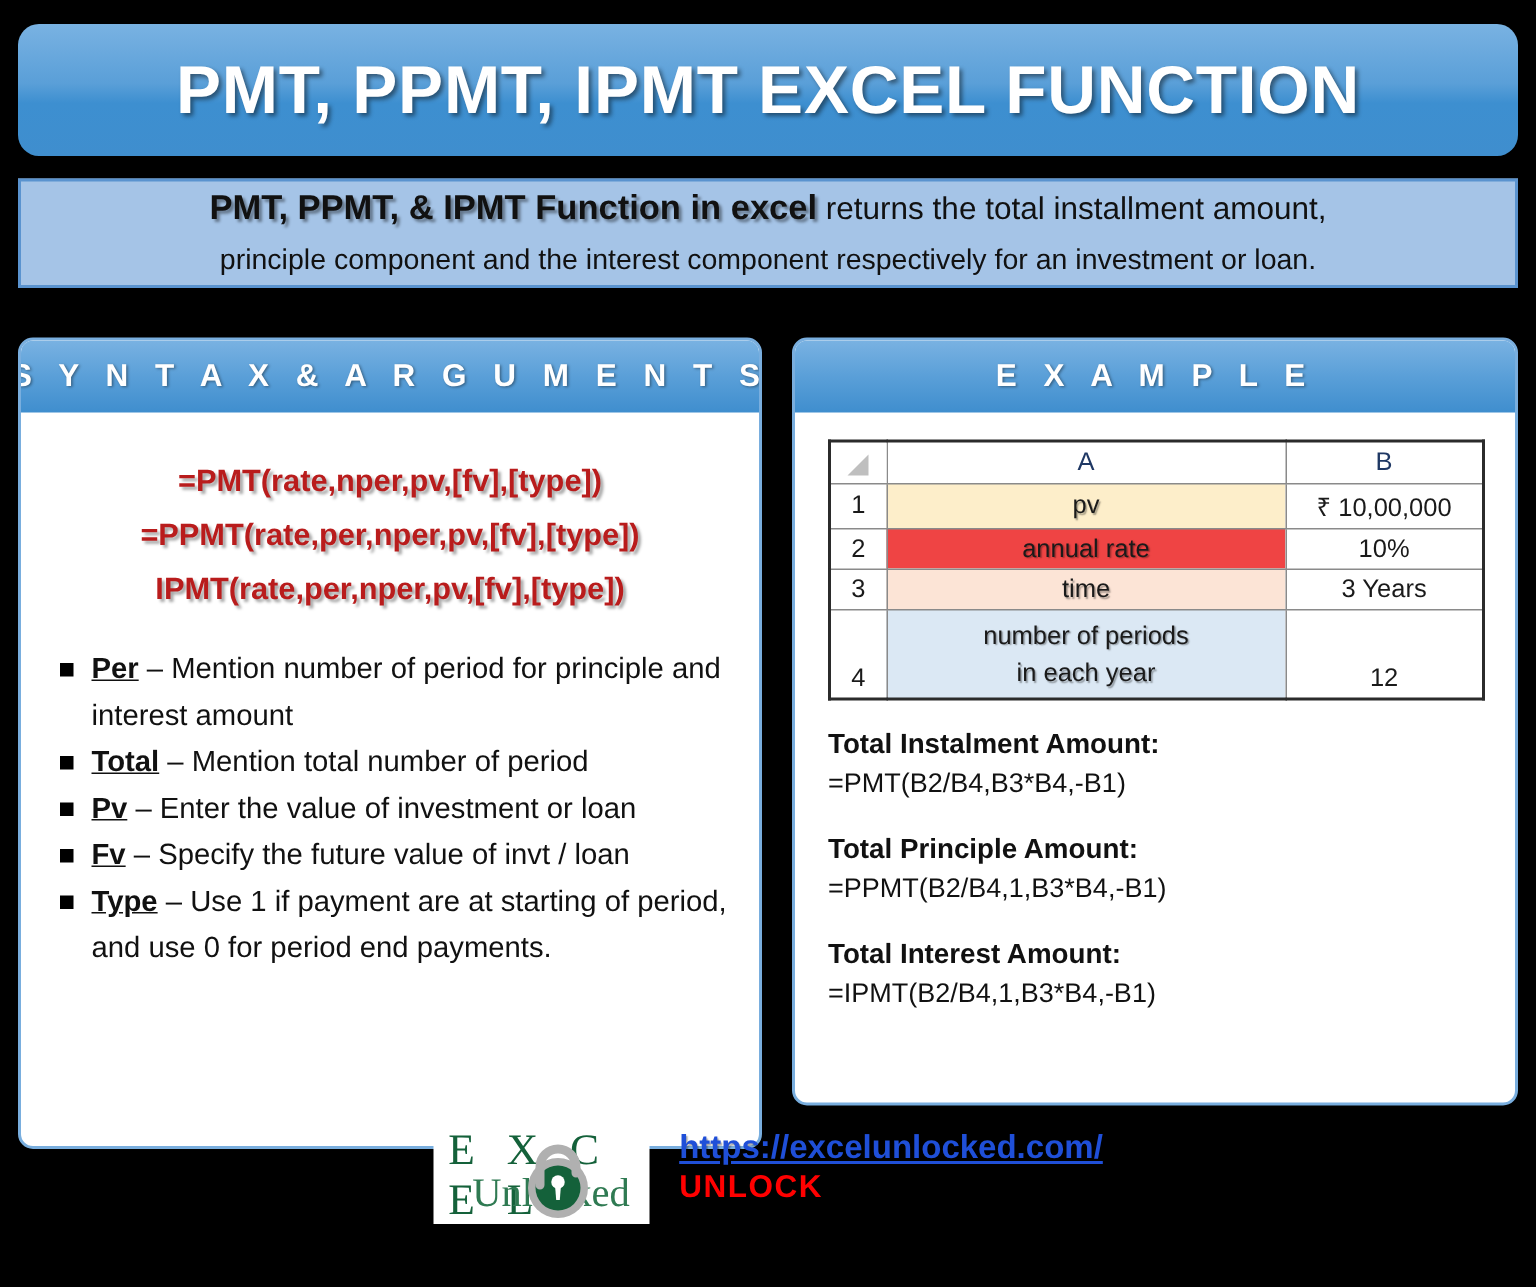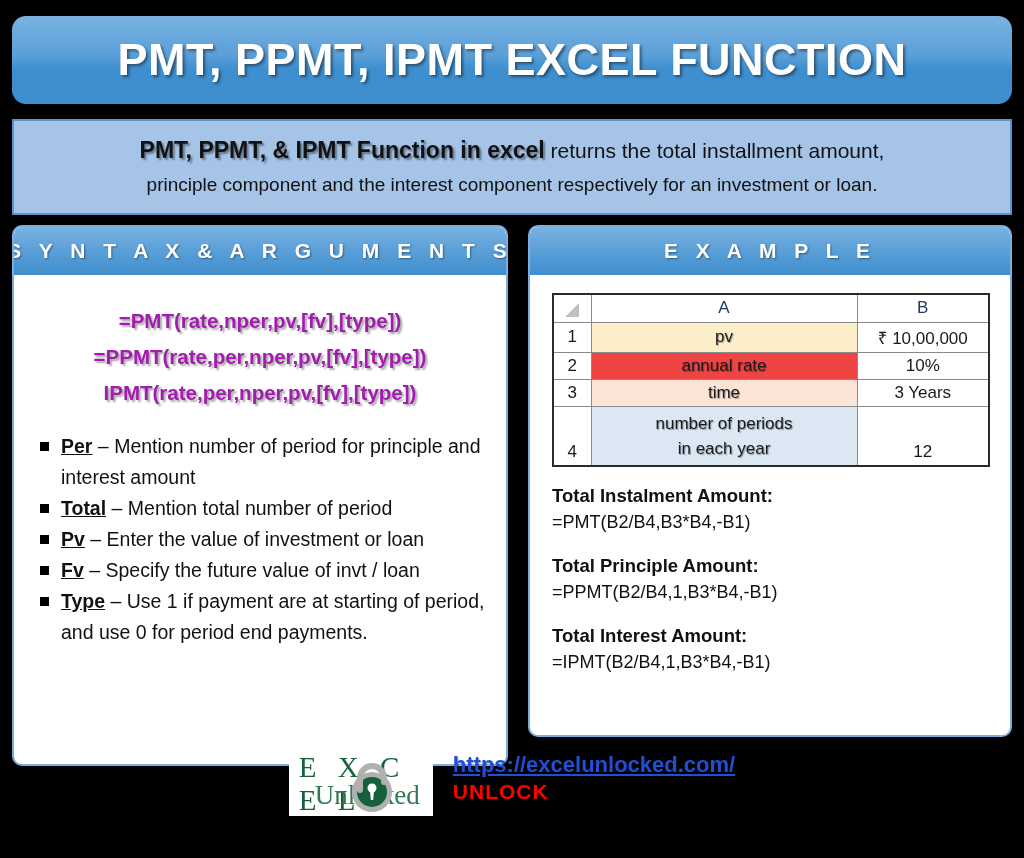--- a/index.html
+++ b/index.html
@@ -24,21 +24,21 @@
     font-size: 45px;
     font-weight: bold;
     letter-spacing: 0.5px;
     text-shadow: 2px 2px 3px rgba(0,0,0,0.45);
     white-space: nowrap;
   }
 
   
   .subtitle-band {
     position: absolute; left: 12px; top: 119px;
-    width: 1000px; height: 96px;
+    width: 1000px; height: 73px;
     background: #a5c4e7;
     border: 2px solid #5a93cf;
     display: flex; flex-direction: column;
     align-items: center; justify-content: center;
     padding: 4px 14px;
   }
   .subtitle-line { width: 100%; text-align: center; color: #111; }
   .subtitle-line.l1 { font-size: 21px; line-height: 34px; }
   .subtitle-line.l2 { font-size: 19px; line-height: 34px; }
   .subtitle-strong {
@@ -67,21 +67,21 @@
     color: #ffffff; font-size: 21px; font-weight: bold;
     letter-spacing: 6px;
     text-shadow: 1px 1px 2px rgba(0,0,0,0.4);
     white-space: nowrap;
   }
   .card-body { padding: 0; }
 
   
   .syntax-block { padding: 28px 10px 6px 10px; text-align: center; }
   .syntax-line {
-    font-size: 20.5px; font-weight: bold; color: #a21caf;
+    font-size: 20.5px; font-weight: bold; color: #b91c1c;
     line-height: 36px; white-space: nowrap;
     text-shadow: 2px 2px 2px rgba(0,0,0,0.35);
   }
 
   
   .bullets { padding: 14px 14px 0 26px; }
   .bullet-row {
     display: flex; align-items: flex-start;
     font-size: 19.5px; color: #111; line-height: 31px;
   }

